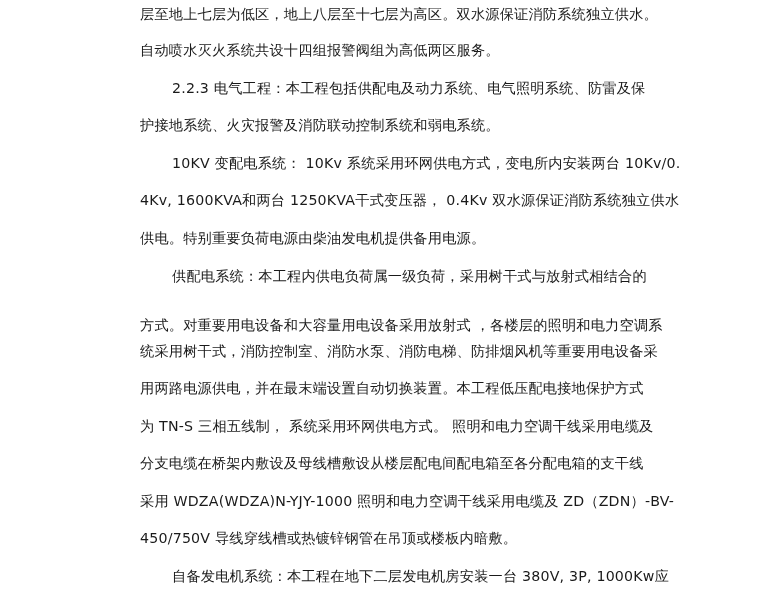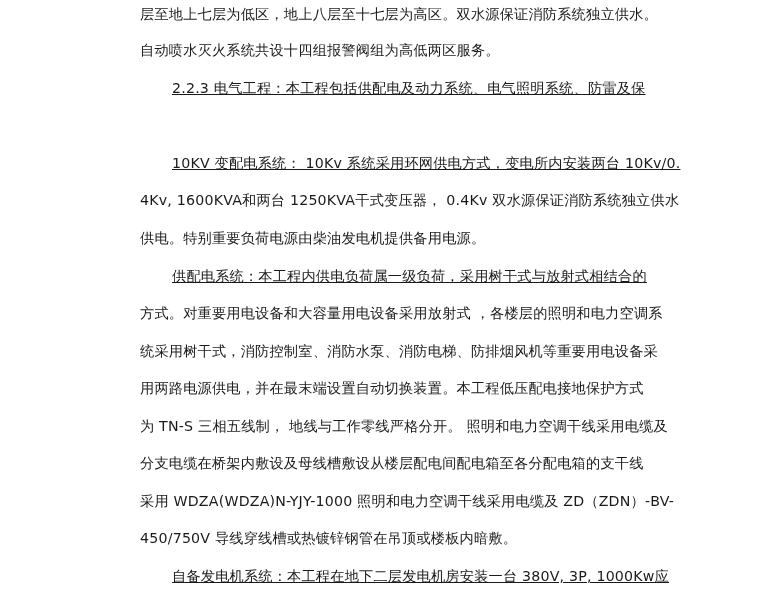--- a/index.html
+++ b/index.html
@@ -24,34 +24,35 @@
     border-radius: 11px;
   }
   .line {
     position: absolute;
     left: 140px;
     font-size: 14.2px;
     line-height: 20px;
     white-space: nowrap;
     letter-spacing: 0.2px;
   }
-  .indent { left: 172px; text-decoration: underline; }
+  .indent { left: 172px; }
 </style>
 </head>
 <body>
 
 <div class="page">
   <div class="line" style="top:4px">层至地上七层为低区，地上八层至十七层为高区。双水源保证消防系统独立供水。</div>
   <div class="line" style="top:40px">自动喷水灭火系统共设十四组报警阀组为高低两区服务。</div>
   <div class="line indent" style="top:78px">2.2.3   电气工程：本工程包括供配电及动力系统、电气照明系统、防雷及保</div>
+  <div class="line" style="top:115px">护接地系统、火灾报警及消防联动控制系统和弱电系统。</div>
   <div class="line indent" style="top:153px">10KV 变配电系统：  10Kv 系统采用环网供电方式，变电所内安装两台     10Kv/0.</div>
   <div class="line" style="top:190px">4Kv,  1600KVA和两台 1250KVA干式变压器，  0.4Kv  双水源保证消防系统独立供水</div>
   <div class="line indent" style="top:266px">供配电系统：本工程内供电负荷属一级负荷，采用树干式与放射式相结合的</div>
   <div class="line" style="top:228px">供电。特别重要负荷电源由柴油发电机提供备用电源。</div>
-  <div class="line" style="top:303px">方式。对重要用电设备和大容量用电设备采用放射式      ，各楼层的照明和电力空调系</div>
+  <div class="line" style="top:315px">方式。对重要用电设备和大容量用电设备采用放射式      ，各楼层的照明和电力空调系</div>
   <div class="line" style="top:378px">用两路电源供电，并在最末端设置自动切换装置。本工程低压配电接地保护方式</div>
   <div class="line" style="top:341px">统采用树干式，消防控制室、消防水泵、消防电梯、防排烟风机等重要用电设备采</div>
-  <div class="line" style="top:416px">为 TN-S 三相五线制，  地线与工作零线严格分开。   照明和电力空调干线采用电缆及</div>
+  <div class="line" style="top:416px">为 TN-S 三相五线制，  系统采用环网供电方式。   照明和电力空调干线采用电缆及</div>
   <div class="line" style="top:453px">分支电缆在桥架内敷设及母线槽敷设从楼层配电间配电箱至各分配电箱的支干线</div>
   <div class="line" style="top:491px">采用 WDZA(WDZA)N-YJY-1000  照明和电力空调干线采用电缆及     ZD（ZDN）-BV-</div>
   <div class="line" style="top:528px">450/750V  导线穿线槽或热镀锌钢管在吊顶或楼板内暗敷。</div>
   <div class="line indent" style="top:566px">自备发电机系统：本工程在地下二层发电机房安装一台      380V,  3P,  1000Kw应</div>
 </div>
 
 </body></html>

